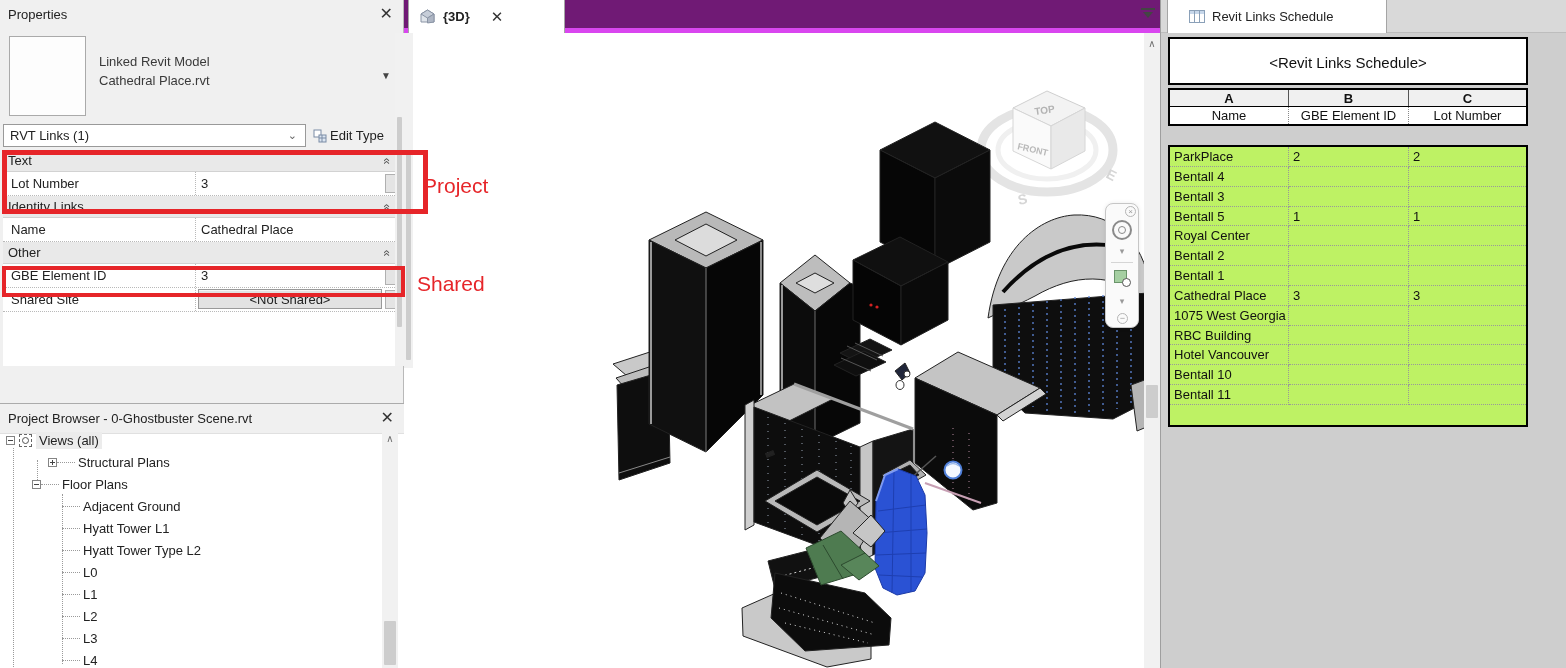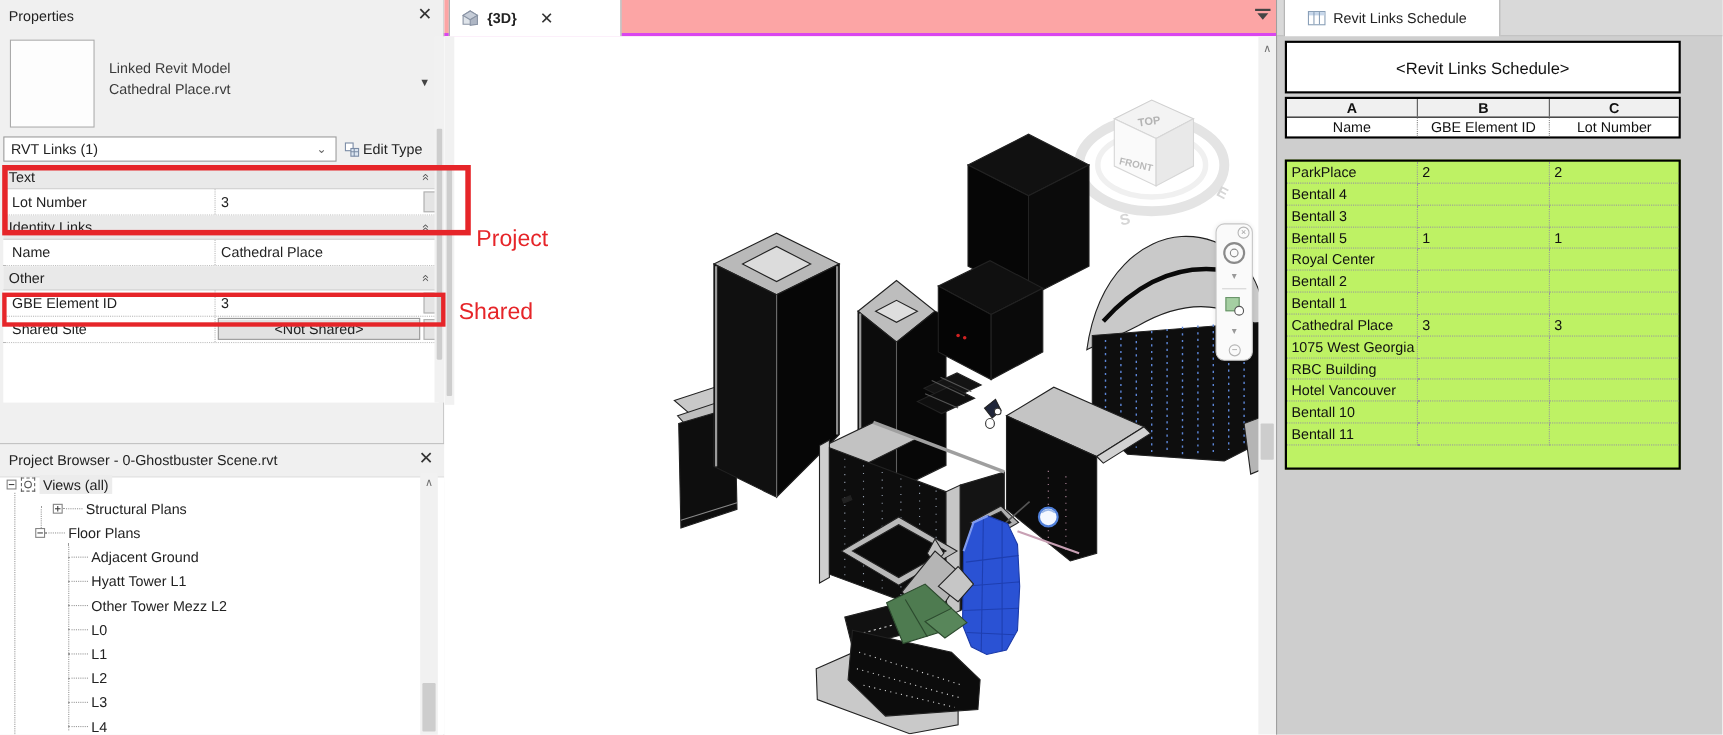--- a/index.html
+++ b/index.html
@@ -56,21 +56,21 @@
   .stub { display:inline-block; width:18px; height:1px; border-top:1px dotted #9a9a9a; margin-right:3px; }
   .vline { position:absolute; width:1px; border-left:1px dotted #9a9a9a; }
   .hl { background:#ececec; padding:1px 3px; }
 
   .scrollbar { position:absolute; background:#f1f1f1; }
   .sb-arrow { position:absolute; left:0; width:100%; text-align:center; color:#707070; font-size:10px; }
   .sb-thumb { position:absolute; left:2px; right:2px; background:#cdcdcd; border-radius:1px; }
 
   
   .center { left:404px; top:0; width:756px; height:668px; background:#fff; }
-  .tabbar { position:absolute; left:0; top:0; width:100%; height:33px; background:#fca5a5; border-bottom:3px solid #d946ef; }
+  .tabbar { position:absolute; left:0; top:0; width:100%; height:33px; background:#701a75; border-bottom:5px solid #d946ef; }
   .tab-active { position:absolute; top:0; height:33px; background:#fff; border-left:1px solid #a5a5a5;
                 border-right:1px solid #a5a5a5; display:flex; align-items:center; padding:0 10px; gap:7px; }
   .tab-label { color:#222; font-weight:bold; }
   .tab-close { color:#333; font-size:15px; margin-left:14px; cursor:pointer; }
   .tabbar-chev { position:absolute; right:5px; top:8px; width:14px; text-align:center; color:#444; cursor:pointer; }
   .tabbar-chev .bar { display:block; height:2px; background:#444; margin-bottom:2px; }
   .tabbar-chev .tri { display:block; width:0; height:0; margin:0 auto; border-left:5px solid transparent;
                       border-right:5px solid transparent; border-top:6px solid #444; }
   .viewport { position:absolute; left:0; top:33px; width:756px; height:635px; background:#fff; overflow:hidden; }
 
@@ -233,21 +233,21 @@
     <div class="tree-row" style="top:92px;  left:62px;">
         <span class="stub"></span>
         <span>Adjacent Ground</span>
       </div>
     <div class="tree-row" style="top:114px; left:62px;">
         <span class="stub"></span>
         <span>Hyatt Tower L1</span>
       </div>
     <div class="tree-row" style="top:136px; left:62px;">
         <span class="stub"></span>
-        <span>Other Tower Mezz L2</span>
+        <span>Hyatt Tower Type L2</span>
       </div>
     <div class="tree-row" style="top:158px; left:62px;">
         <span class="stub"></span>
         <span>L0</span>
       </div>
     <div class="tree-row" style="top:180px; left:62px;">
         <span class="stub"></span>
         <span>L1</span>
       </div>
     <div class="tree-row" style="top:202px; left:62px;">
@@ -467,21 +467,21 @@
 
     <div class="scrollbar" style="right:0; top:0; width:16px; height:635px;">
       <div class="sb-arrow" style="top:5px;">∧</div>
       <div class="sb-thumb" style="top:352px; height:33px;"></div>
     </div>
   </div>
 </div>
 
 <div class="abs right-panel">
   <div class="rp-tabbar">
-    <div class="tab-active" style="left:6px; width:197px;padding-left:21px;">
+    <div class="tab-active" style="left:6px; width:220px;padding-left:21px;">
       <span class="tbl-icon"></span>
       <span style="font-weight:normal;" class="tab-label">Revit Links Schedule</span>
     </div>
   </div>
 
   <div class="sched-title">&lt;Revit Links Schedule&gt;</div>
 
   <div class="shead">
     <div class="lrow letters">
       <div class="cA">A</div>
@@ -558,15 +558,15 @@
       </div>
     <div class="srow">
         <div class="cA">Bentall 11</div>
         <div class="cB"></div>
         <div class="cC"></div>
       </div>
   </div>
 </div>
 
 <div class="anno-rect" style="left:2px; top:150px; width:426px; height:64px; border-width:5px;"></div>
-<div class="anno-label" style="left:433px; top:174px;margin-top:32px;">Project</div>
+<div class="anno-label" style="left:423px; top:174px;">Project</div>
 <div class="anno-rect" style="left:2px; top:266px; width:403px; height:31px; border-width:4px;"></div>
 <div class="anno-label" style="left:417px; top:272px;">Shared</div>
 
 </body></html>

